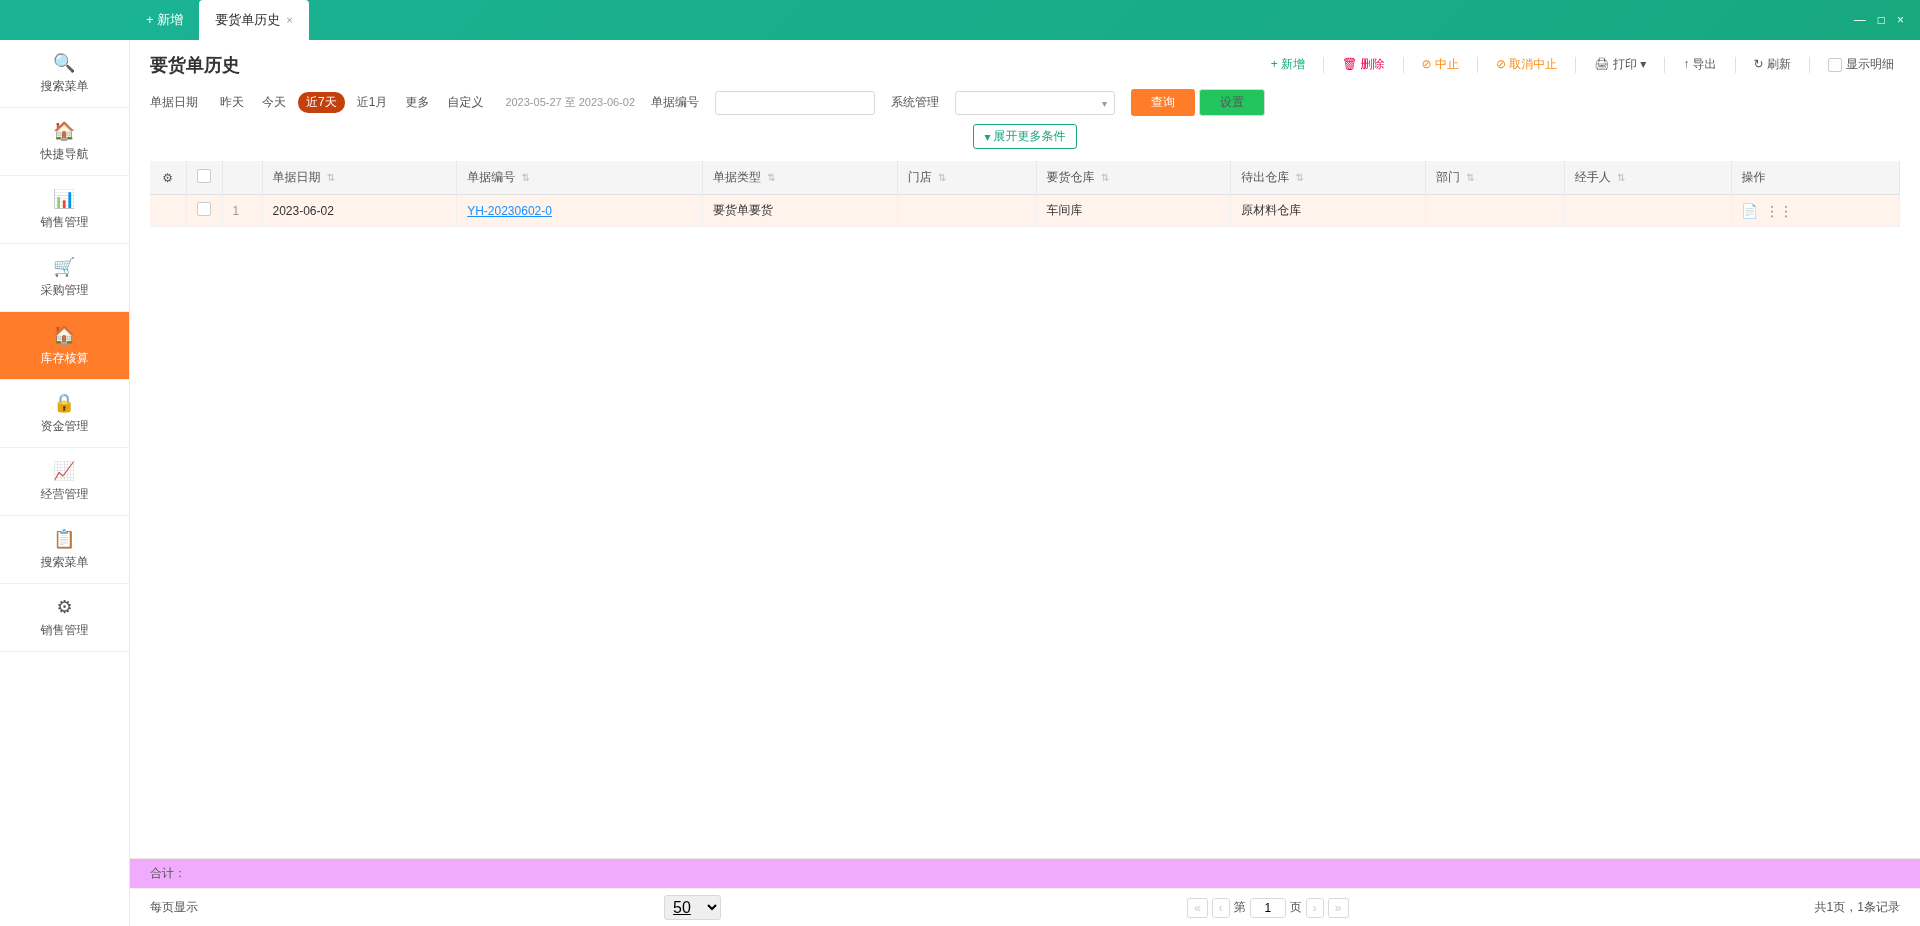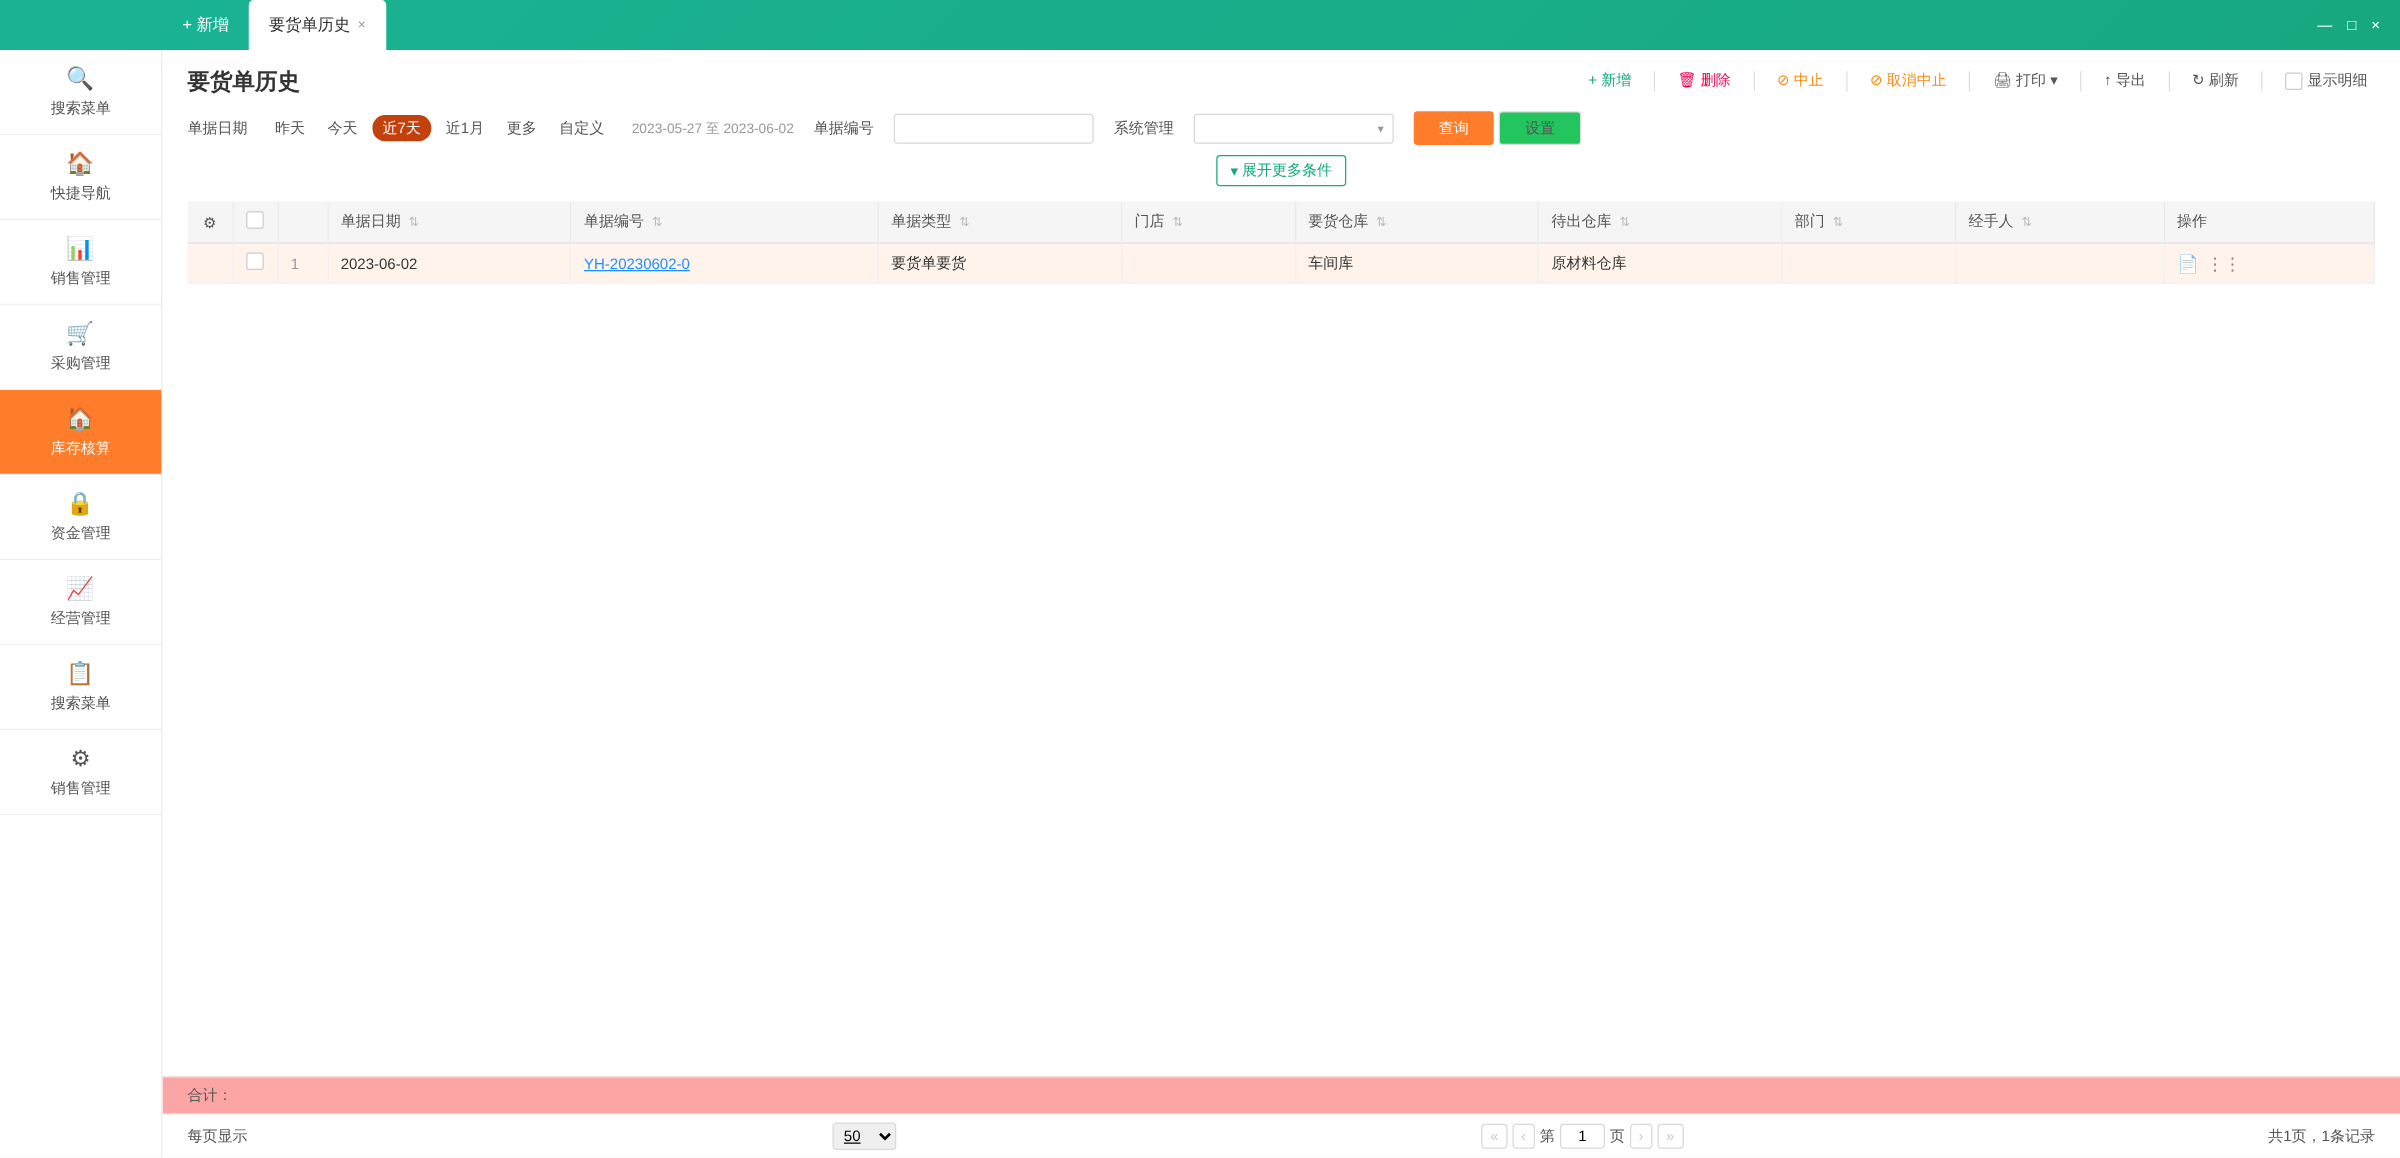--- a/index.html
+++ b/index.html
@@ -298,21 +298,21 @@
     .op-icon { color: #888; cursor: pointer; font-size: 14px; }
 
     
     .th-settings { width: 36px; text-align: center; }
     .th-check { width: 36px; text-align: center; }
     .th-num { width: 40px; text-align: center; }
 
     
     .table-footer {
       padding: 6px 20px;
-      background: #fca5a5;
+      background: #f0abfc;
       border-top: 1px solid #f0e8e0;
       display: flex;
       align-items: center;
       font-size: 12px;
       color: #555;
       flex-shrink: 0;
     }
     .footer-total-label { margin-right: 20px; }
 
     
@@ -325,21 +325,21 @@
       font-size: 12px;
       color: #555;
       border-top: 1px solid #f0f0f0;
       background: #fff;
       flex-shrink: 0;
     }
     .pagination-bar select {
       border: 1px solid #d9d9d9;
       border-radius: 3px;
       padding: 2px 4px;
-      font-size: 12px;
+      font-size: 16px;
       text-decoration: underline;
     }
     .page-nav {
       display: flex;
       align-items: center;
       gap: 4px;
     }
     .page-nav-btn {
       padding: 2px 6px;
       border: 1px solid #d9d9d9;

